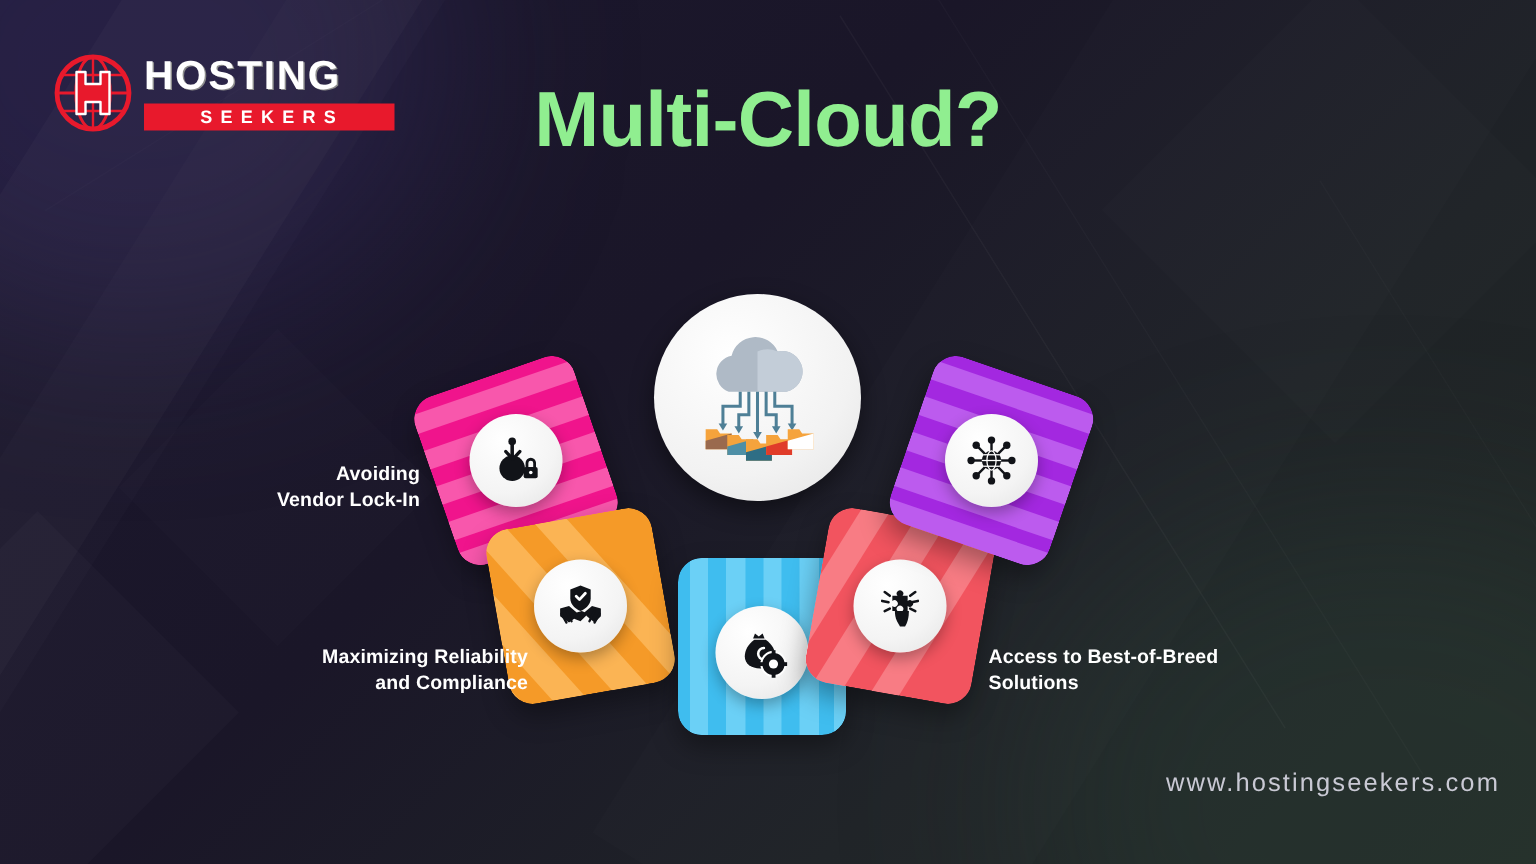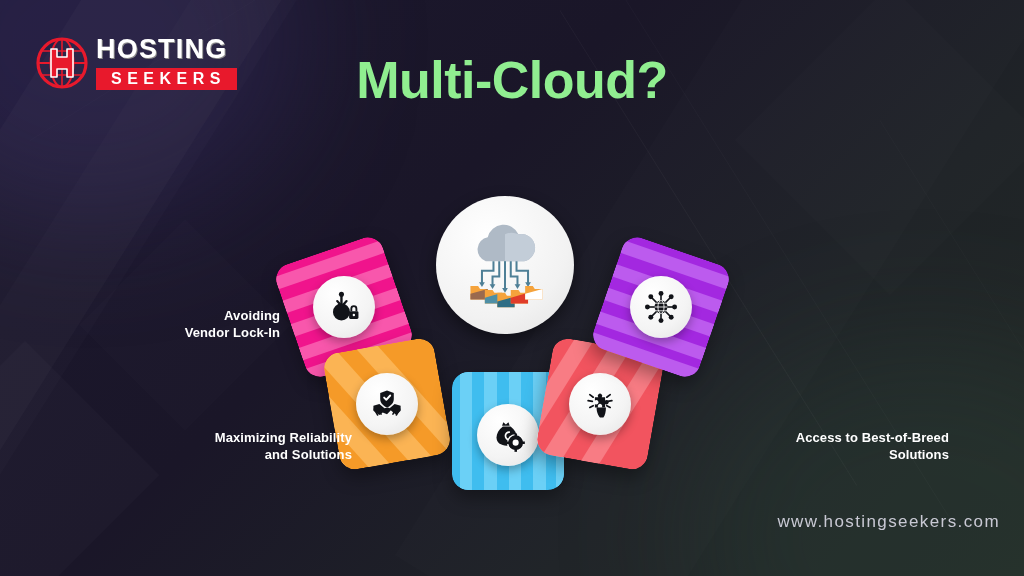--- a/index.html
+++ b/index.html
@@ -45,23 +45,23 @@
   
   #logo { position:absolute; left:36px; top:36px; display:flex; align-items:center; gap:8px; }
   .logo-globe { width:52px; height:52px; position:relative; }
   .logo-wordmark { display:flex; flex-direction:column; gap:5px; }
   .logo-top {
     font-size:27px; font-weight:bold; letter-spacing:1.2px; color:#ffffff;
     font-family:"Liberation Sans", sans-serif; line-height:1;
     text-shadow:1px 1px 0 #8b8b8b;
   }
   .logo-bottom {
-    background:#E8192C; color:#ffffff; font-size:16px; font-weight:bold;
+    background:#E8192C; color:#ffffff; font-size:12px; font-weight:bold;
     letter-spacing:5.5px; padding:3px 4px 3px 8px; line-height:1;
-    text-align:center; width:141px;
+    text-align:center; width:167px;
   }
 
   
   #title-wrap { position:absolute; left:0; right:0; top:44px; text-align:center; }
   #title-line1 {
     color:#ffffff; font-size:35px; font-weight:bold;
     letter-spacing:0.4px; line-height:1.15;
   }
   #title-line2 {
     color:#90EE90; font-size:52px; font-weight:bold;
@@ -378,22 +378,22 @@
           <line x1="14" y1="24.5" x2="26" y2="24.5"></line>
         </g>
       </svg>
     </div>
   </div>
 
   <div class="label right" style="left:60px; top:307px; width:220px;">Avoiding
 Vendor Lock-In</div>
 
   <div class="label right" style="left:80px; top:429px; width:272px;">Maximizing Reliability
-and Solutions</div>
-
-
-  <div class="label left" style="left:659px; top:429px; width:290px;text-align:right;">Access to Best-of-Breed
+and Compliance</div>
+
+
+  <div class="label left" style="left:659px; top:429px; width:290px;">Access to Best-of-Breed
 Solutions</div>
 
 
   <div id="site-url">www.hostingseekers.com</div>
 
 </div>
 
 </body></html>

